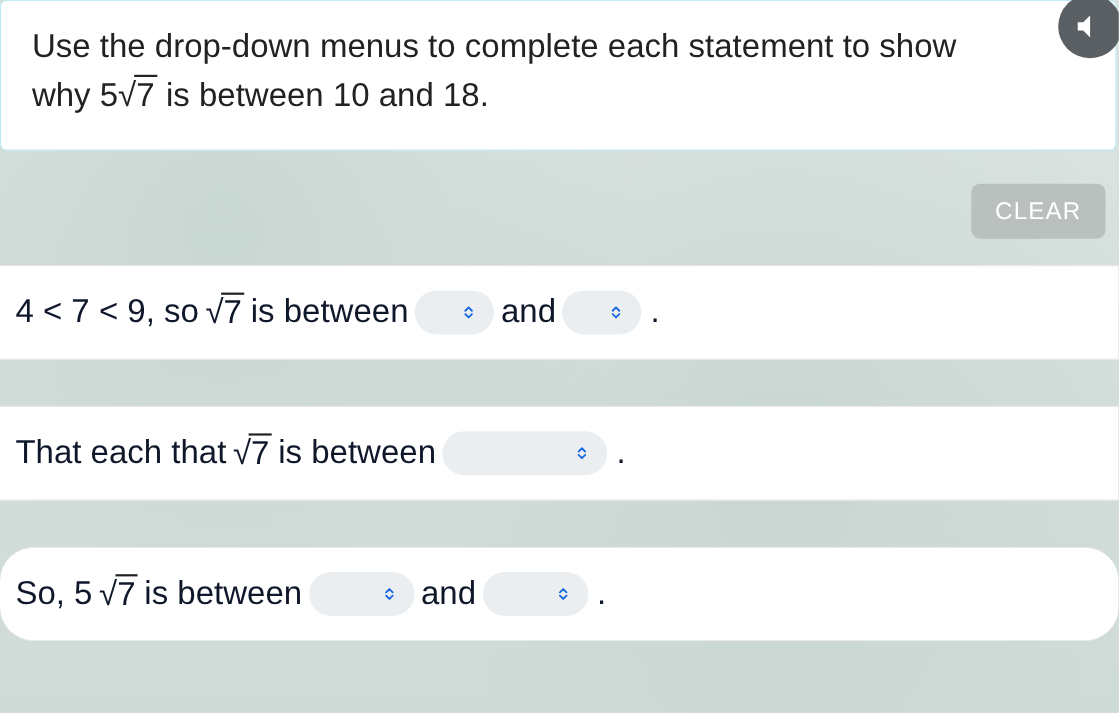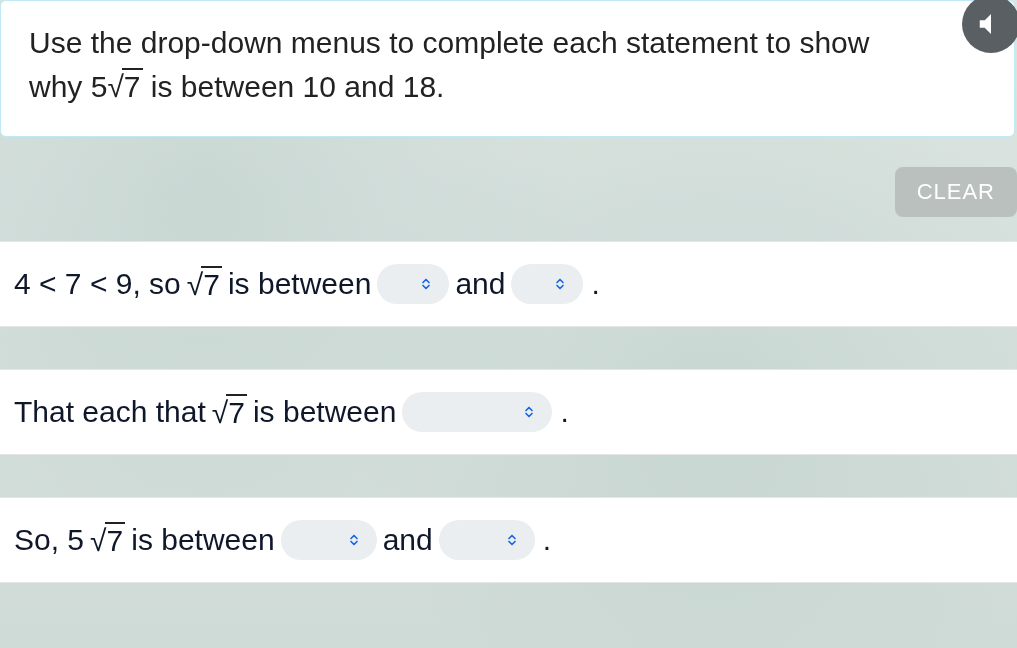--- a/index.html
+++ b/index.html
@@ -37,21 +37,21 @@
     border-radius: 50%;
     display: flex; align-items: center; justify-content: center;
   }
   .speaker-badge svg { width: 30px; height: 30px; fill: #fff; }
   .actions {
     position: relative;
     display: flex;
     justify-content: flex-end;
     gap: 18px;
     padding: 30px 0 24px 0;
-    margin-right: 0;
+    margin-right: 12px;
   }
   .btn {
     background: #b9c0bd;
     color: #fff;
     font-size: 22px;
     letter-spacing: 1px;
     border: none;
     border-radius: 8px;
     padding: 12px 22px;
     cursor: pointer;
@@ -64,21 +64,21 @@
     font-size: 30px;
     color: #0f172a;
     display: flex;
     align-items: center;
     flex-wrap: wrap;
     gap: 6px;
     margin-bottom: 42px;
     border-top: 1px solid #e6e6e6;
     border-bottom: 1px solid #e6e6e6;
   }
-  .statement:last-child { margin-bottom: 0; }
+  .statement:last-child { margin-bottom: 0; border-radius: 31px; }
   .pill {
     display: inline-flex;
     align-items: center;
     justify-content: flex-end;
     background: #ebeef0;
     border-radius: 999px;
     height: 40px;
     padding: 0 14px 0 22px;
     cursor: pointer;
     min-width: 72px;

